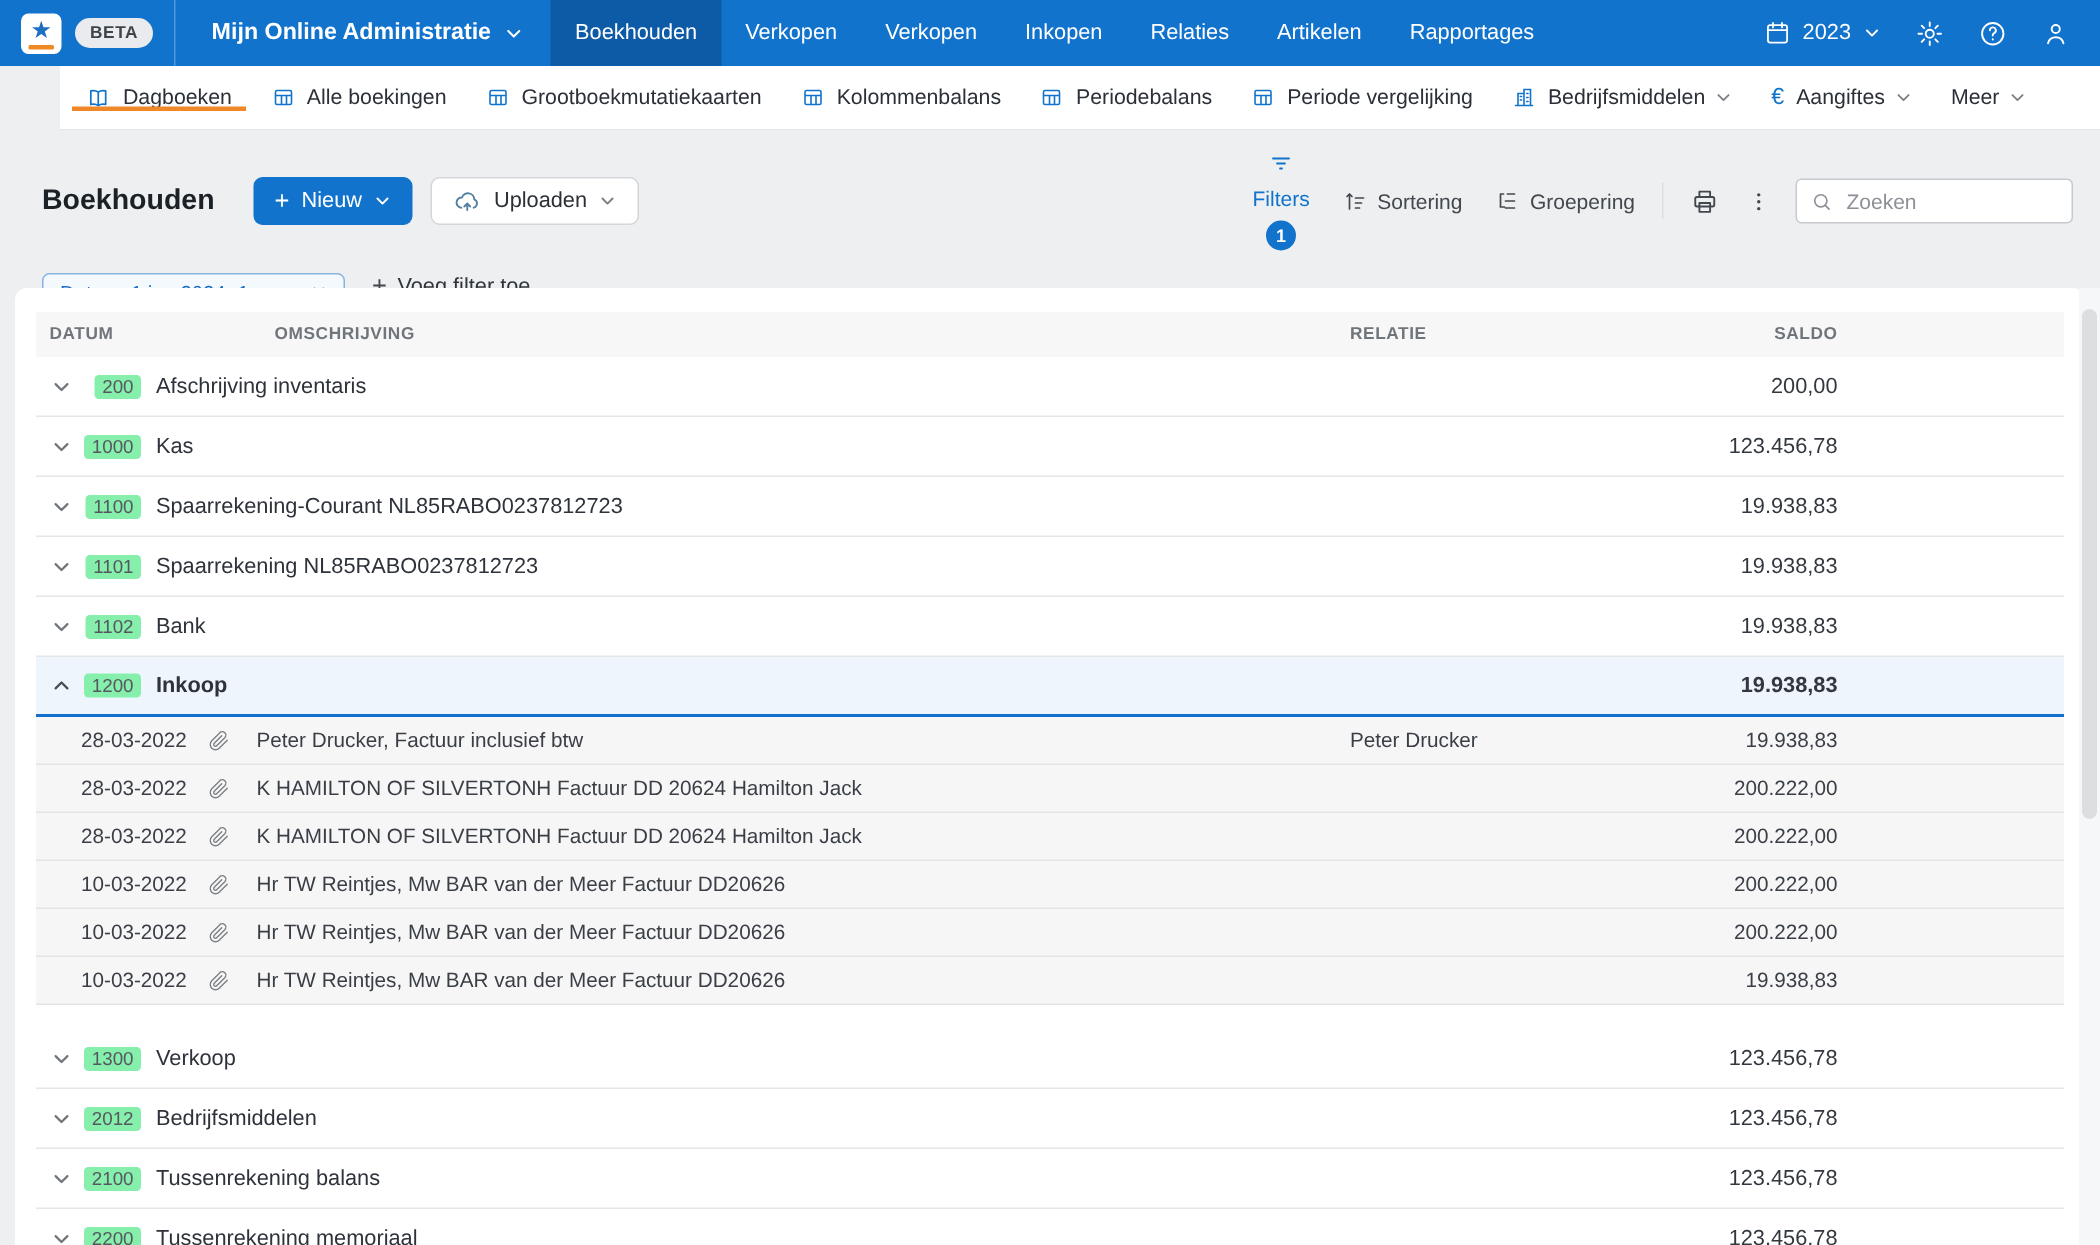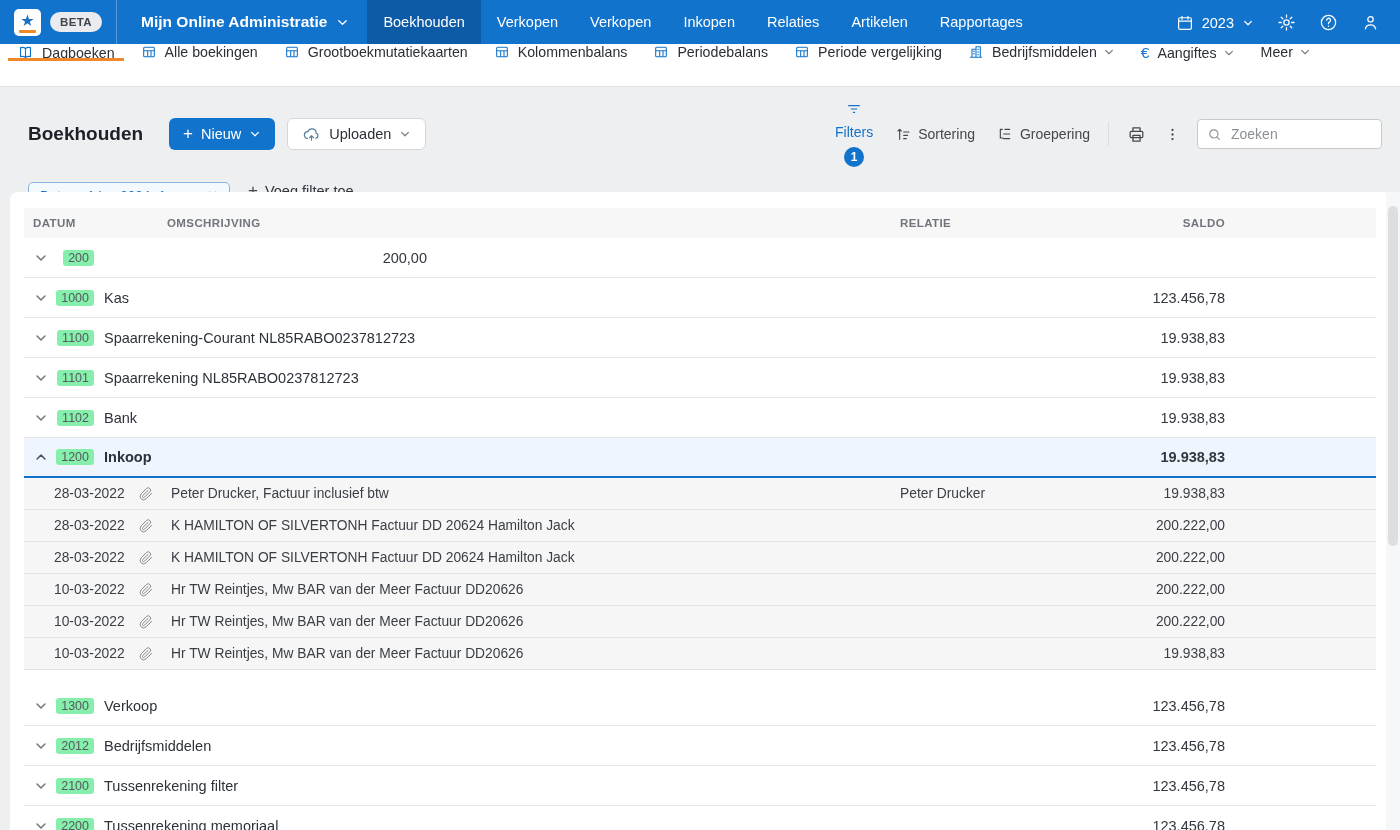--- a/index.html
+++ b/index.html
@@ -18,25 +18,25 @@
           display:flex; align-items:center; justify-content:center; position:relative; flex:0 0 auto; }
   .logo .star { color:#1d6fc0; font-size:16px; line-height:1; margin-top:-3px; }
   .logo .bar { position:absolute; bottom:3px; left:5px; right:5px; height:2.5px; background:#f08a24; border-radius:1px; }
   .beta { background:#e9ebee; color:#3f444b; font-size:11.5px; font-weight:bold; letter-spacing:.4px;
           border-radius:11px; padding:4px 10px; margin-left:9px; }
   .topdiv { width:1px; align-self:stretch; background:rgba(255,255,255,.28); margin-left:14px; }
   .brand { font-weight:bold; font-size:15.5px; margin-left:24px; display:flex; align-items:center; gap:9px; white-space:nowrap; }
   .topnav { display:flex; height:100%; margin-left:18px; }
   .topnav .nav-item { display:flex; align-items:center; padding:0 16px; font-size:14.5px; color:#fff; white-space:nowrap; cursor:pointer; }
   .topnav .nav-item.active { background:#0d5aa6; }
-  .top-right { margin-left:auto; display:flex; align-items:flex-end; gap:23px; margin-right:20px; }
+  .top-right { margin-left:auto; display:flex; align-items:center; gap:23px; margin-right:20px; }
   .year-picker { display:flex; align-items:center; gap:8px; font-size:14.5px; }
 
   
-  .tabbar { height:43px; background:#fff; border-bottom:1px solid #e4e5e7; display:flex; align-items:flex-start; padding-left:4px; }
+  .tabbar { height:43px; background:#fff; border-bottom:1px solid #e4e5e7; display:flex; align-items:center; padding-left:4px;margin-left:40px; }
   .tab { display:flex; align-items:center; gap:8px; padding:0 13px; position:relative; font-size:14.2px; color:#2b2f37; white-space:nowrap; cursor:pointer; }
   .tab .ticon { color:#1173cc; display:flex; }
   .tab .tchev { color:#7a7f86; display:flex; margin-left:-2px; }
   .tab.active::after { content:""; position:absolute; left:4px; right:4px; bottom:0; height:3px; background:#f0882a; }
   .euro-glyph { color:#1173cc; font-size:15.5px; }
 
   
   .toolbar { display:flex; align-items:center; padding:14px 18px 0 28px; }
   .page-title { font-size:19px; font-weight:bold; color:#1c2027; margin-right:26px; }
   .btn { height:32px; display:flex; align-items:center; gap:8px; border-radius:6px; font-size:14.5px; cursor:pointer; }
@@ -64,21 +64,21 @@
   .chip .x { color:#6d7278; font-size:13px; line-height:1; cursor:pointer; }
   .addfilter { display:flex; align-items:center; gap:7px; font-size:14.5px; color:#30353c; cursor:pointer; }
   .addfilter .plus { font-size:17px; line-height:1; color:#43484e; }
 
   
   .card { position:absolute; left:10px; right:10px; top:192px; bottom:-30px; background:#fff;
           border-radius:8px 8px 0 0; padding:16px 14px 0; }
   .thead { display:flex; align-items:center; height:30px; background:#f7f7f8; font-size:11.5px; font-weight:bold;
            color:#70757b; letter-spacing:.4px; padding:0 151px 0 9px; }
   .h-datum { width:134px; }
-  .h-oms   { flex:1; }
+  .h-oms   { flex:1;margin-left:16px; }
   .h-rel   { width:145px; }
   .h-saldo { width:180px; text-align:right; }
 
   .grow { display:flex; align-items:center; height:40px; border-bottom:1px solid #e5e6e8;
           padding:0 151px 0 4px; font-size:14.5px; color:#2e323a; cursor:pointer; }
   .grow .exp { width:26px; display:flex; justify-content:center; color:#6f747a; }
   .grow .code { width:40px; display:flex; justify-content:flex-end; margin-right:8px; flex:0 0 auto; }
   .acct-badge { background:#86efac; border-radius:3px; padding:1px 5px; font-size:12.5px; color:#55595f; white-space:nowrap; }
   .grow .gname { flex:1; padding-left:2px; }
   .grow .grel  { width:145px; }
@@ -345,20 +345,21 @@
   <div id="table-body">
       <div class="grow">
         <span class="exp">
           <svg width="14" height="14" viewBox="0 0 16 16" fill="none" stroke="currentColor" stroke-width="1.7" stroke-linecap="round" stroke-linejoin="round">
             <path d="M3.5 5.8 8 10.3l4.5-4.5"></path>
           </svg>
         </span>
         <span class="code">
           <span class="acct-badge">200</span>
         </span>
+        <span class="gname">Afschrijving inventaris</span>
         <span class="grel"></span>
         <span class="gsaldo">200,00</span>
       </div>
       <div class="grow">
         <span class="exp">
           <svg width="14" height="14" viewBox="0 0 16 16" fill="none" stroke="currentColor" stroke-width="1.7" stroke-linecap="round" stroke-linejoin="round">
             <path d="M3.5 5.8 8 10.3l4.5-4.5"></path>
           </svg>
         </span>
         <span class="code">
@@ -515,21 +516,21 @@
       </div>
       <div class="grow">
         <span class="exp">
           <svg width="14" height="14" viewBox="0 0 16 16" fill="none" stroke="currentColor" stroke-width="1.7" stroke-linecap="round" stroke-linejoin="round">
             <path d="M3.5 5.8 8 10.3l4.5-4.5"></path>
           </svg>
         </span>
         <span class="code">
           <span class="acct-badge">2100</span>
         </span>
-        <span class="gname">Tussenrekening filter</span>
+        <span class="gname">Tussenrekening balans</span>
         <span class="grel"></span>
         <span class="gsaldo">123.456,78</span>
       </div>
       <div class="grow">
         <span class="exp">
           <svg width="14" height="14" viewBox="0 0 16 16" fill="none" stroke="currentColor" stroke-width="1.7" stroke-linecap="round" stroke-linejoin="round">
             <path d="M3.5 5.8 8 10.3l4.5-4.5"></path>
           </svg>
         </span>
         <span class="code">

